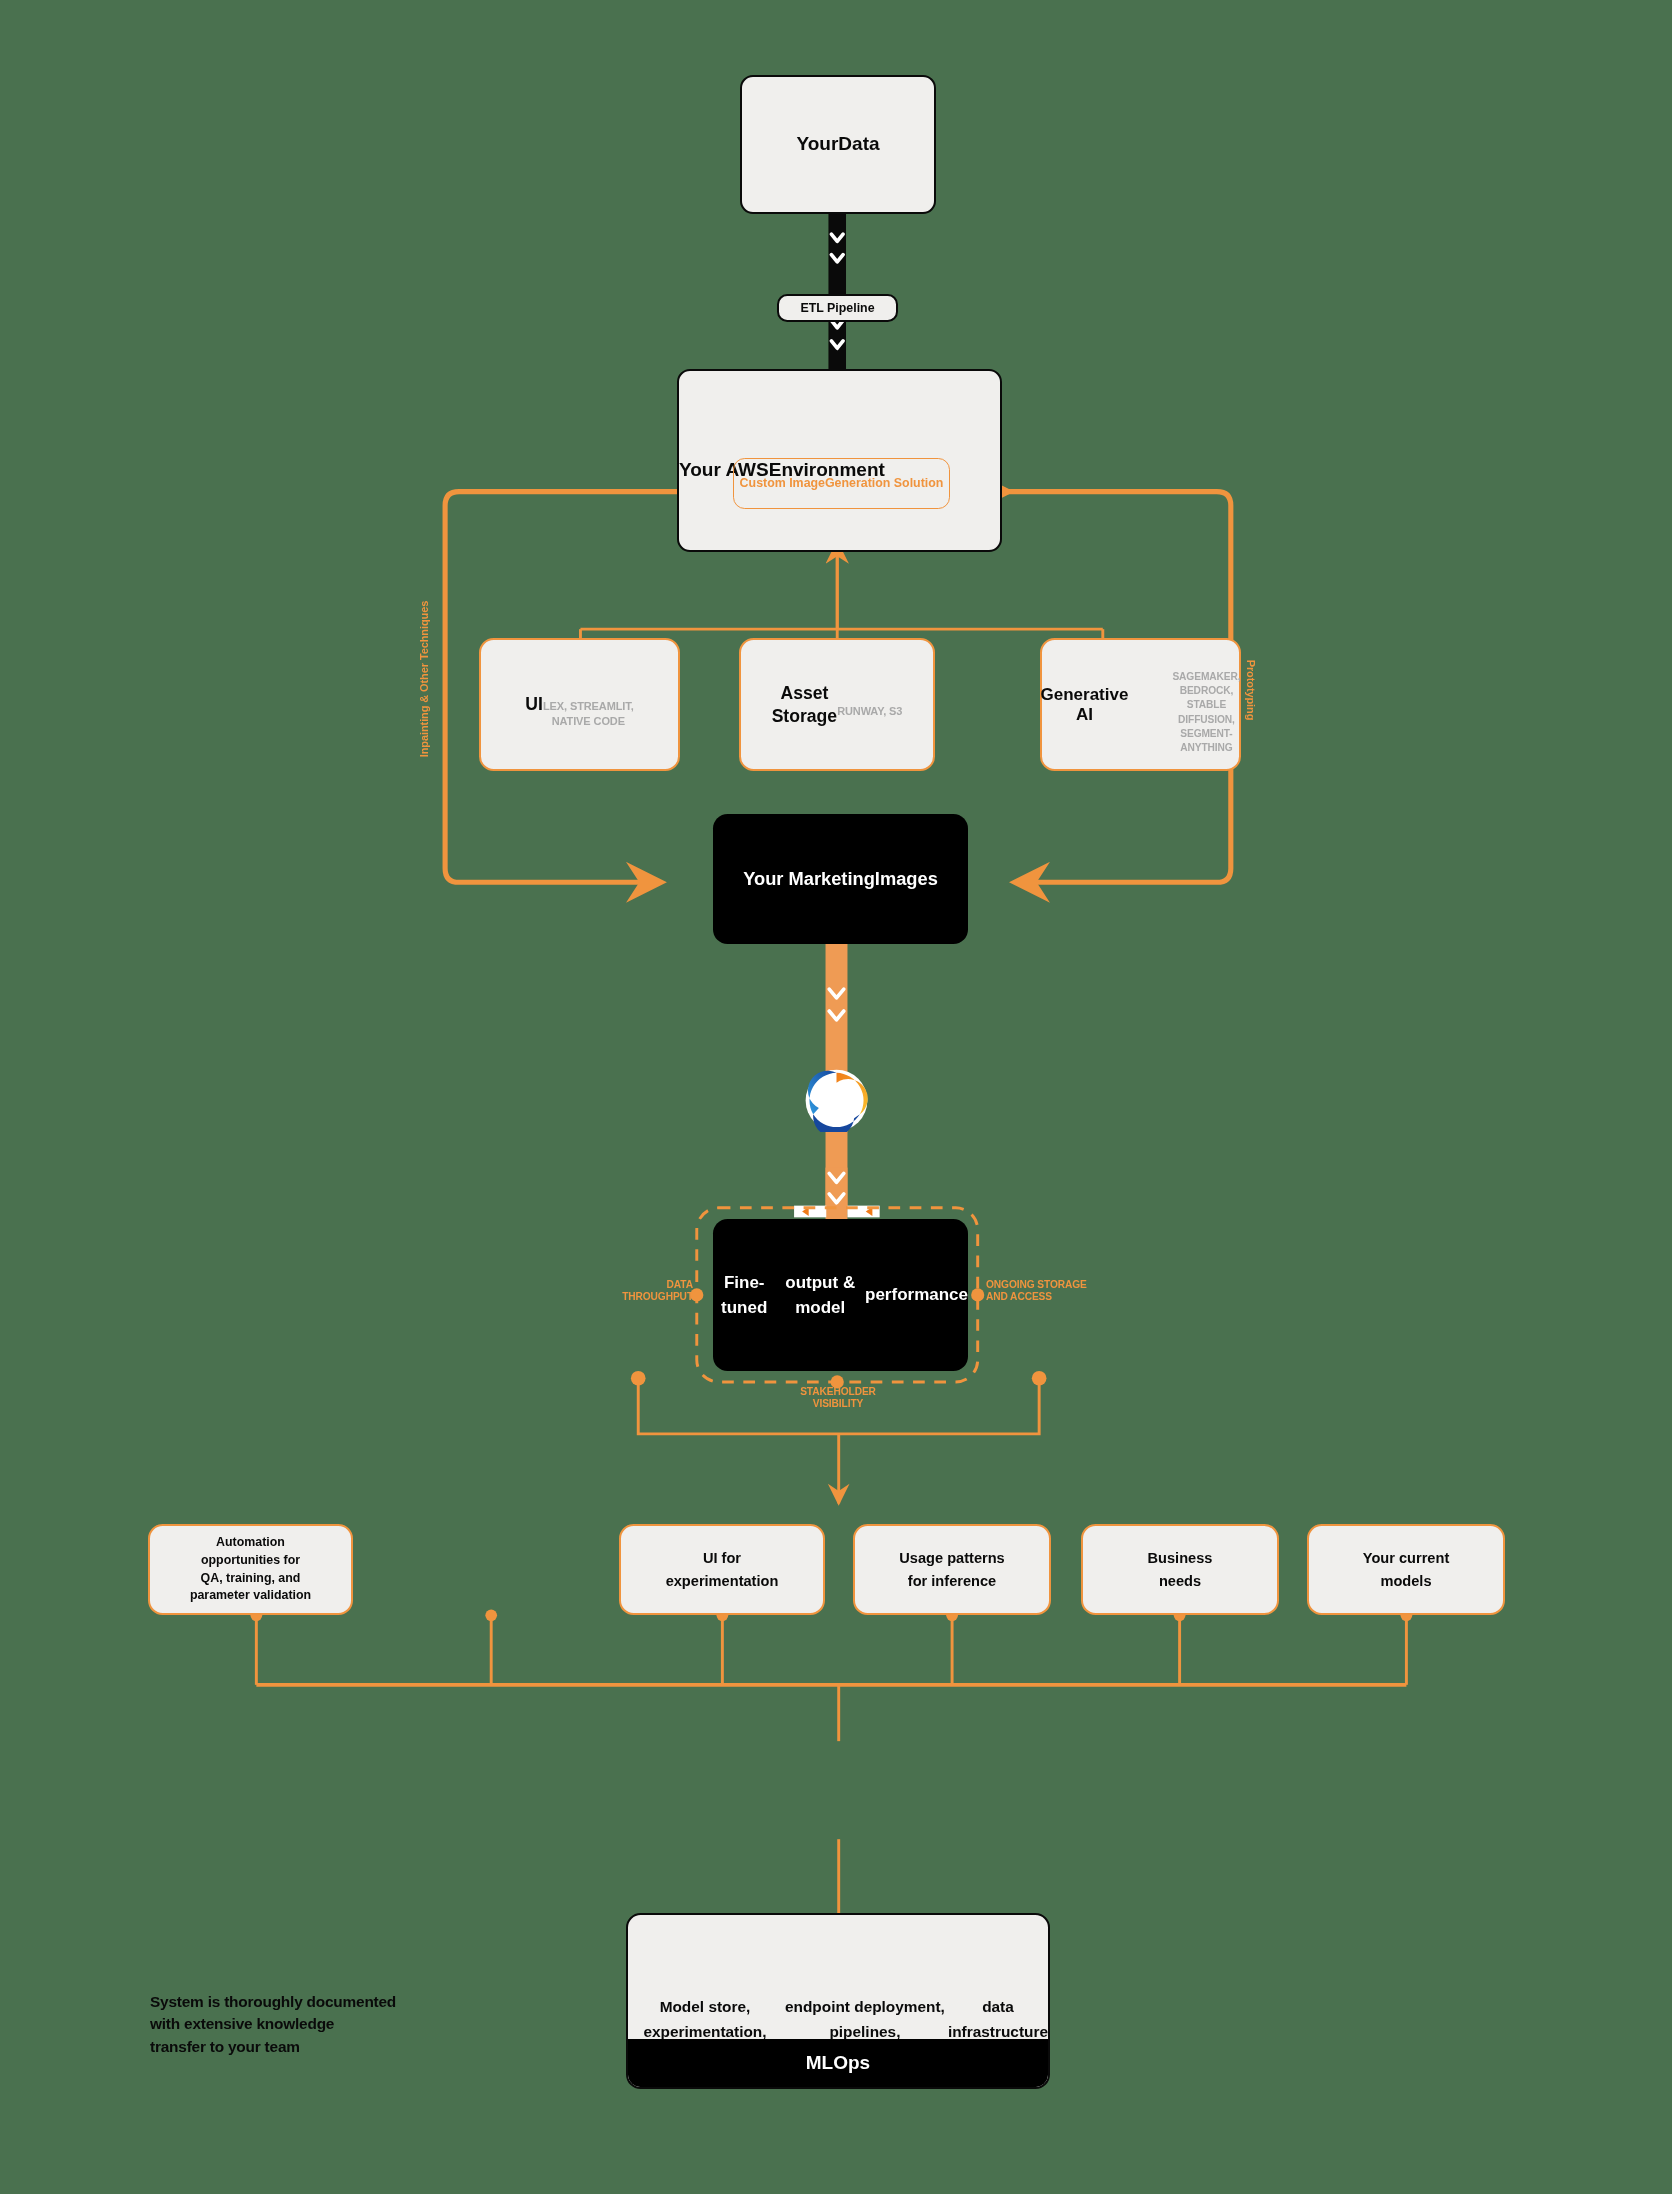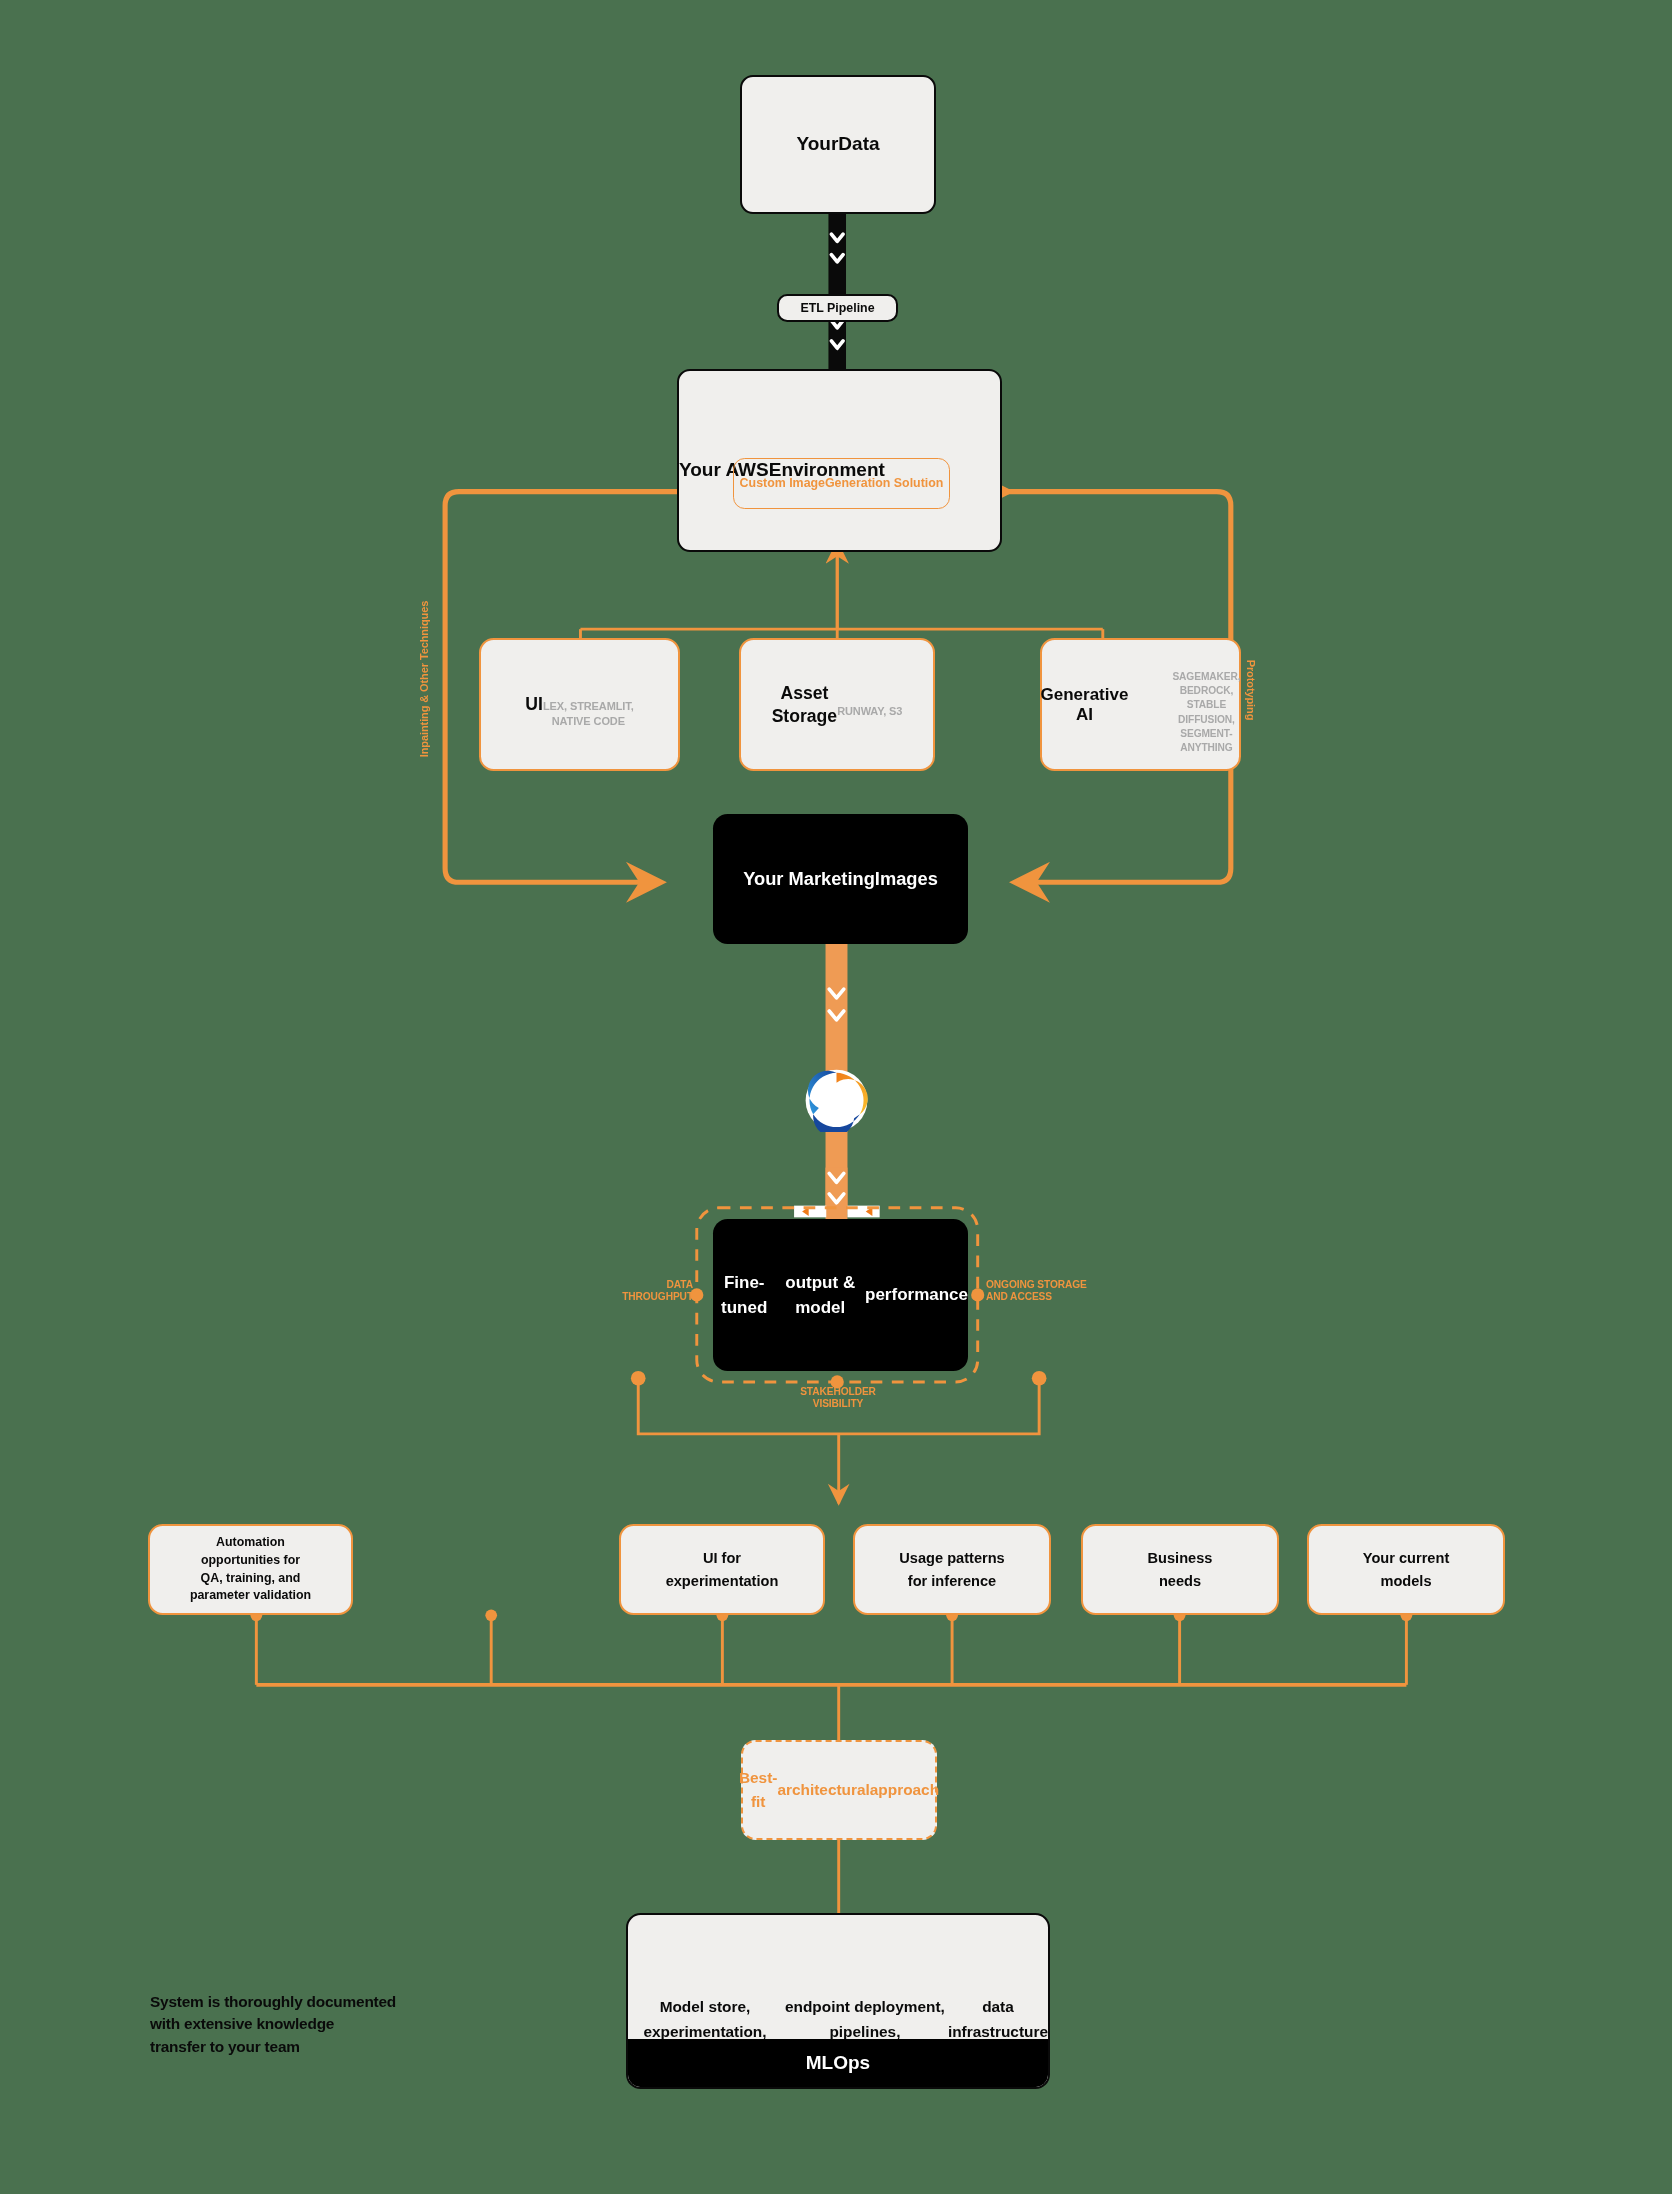--- a/index.html
+++ b/index.html
@@ -231,25 +231,20 @@
   </div>
   <div class="node card-orange" style="left:1081px;top:1524px;width:198px;height:91px;font-size:14.6px;line-height:1.55;white-space:pre-line;">
     <div>Business
 needs</div>
   </div>
   <div class="node card-orange" style="left:1307px;top:1524px;width:198px;height:91px;font-size:14.6px;line-height:1.55;white-space:pre-line;">
     <div>Your current
 models</div>
   </div>
 
-  <div class="node dashed-orange" style="left:741px;top:1740px;width:196px;height:100px;font-size:15.4px;line-height:1.55;">
-    <div>Best-fit</div>
-    <div>architectural</div>
-    <div>approach</div>
-  </div>
 
   <div class="node card-black" style="left:626px;top:1913px;width:424px;height:176px;border-radius:14.6px;overflow:hidden;
               justify-content:flex-start;padding-top:37px;font-size:15.4px;line-height:1.6;">
     <div>Model store, experimentation,</div>
     <div>endpoint deployment, pipelines,</div>
     <div>data infrastructure</div>
     <div class="mlops-bar">
       <span>MLOps</span>
     </div>
   </div>

